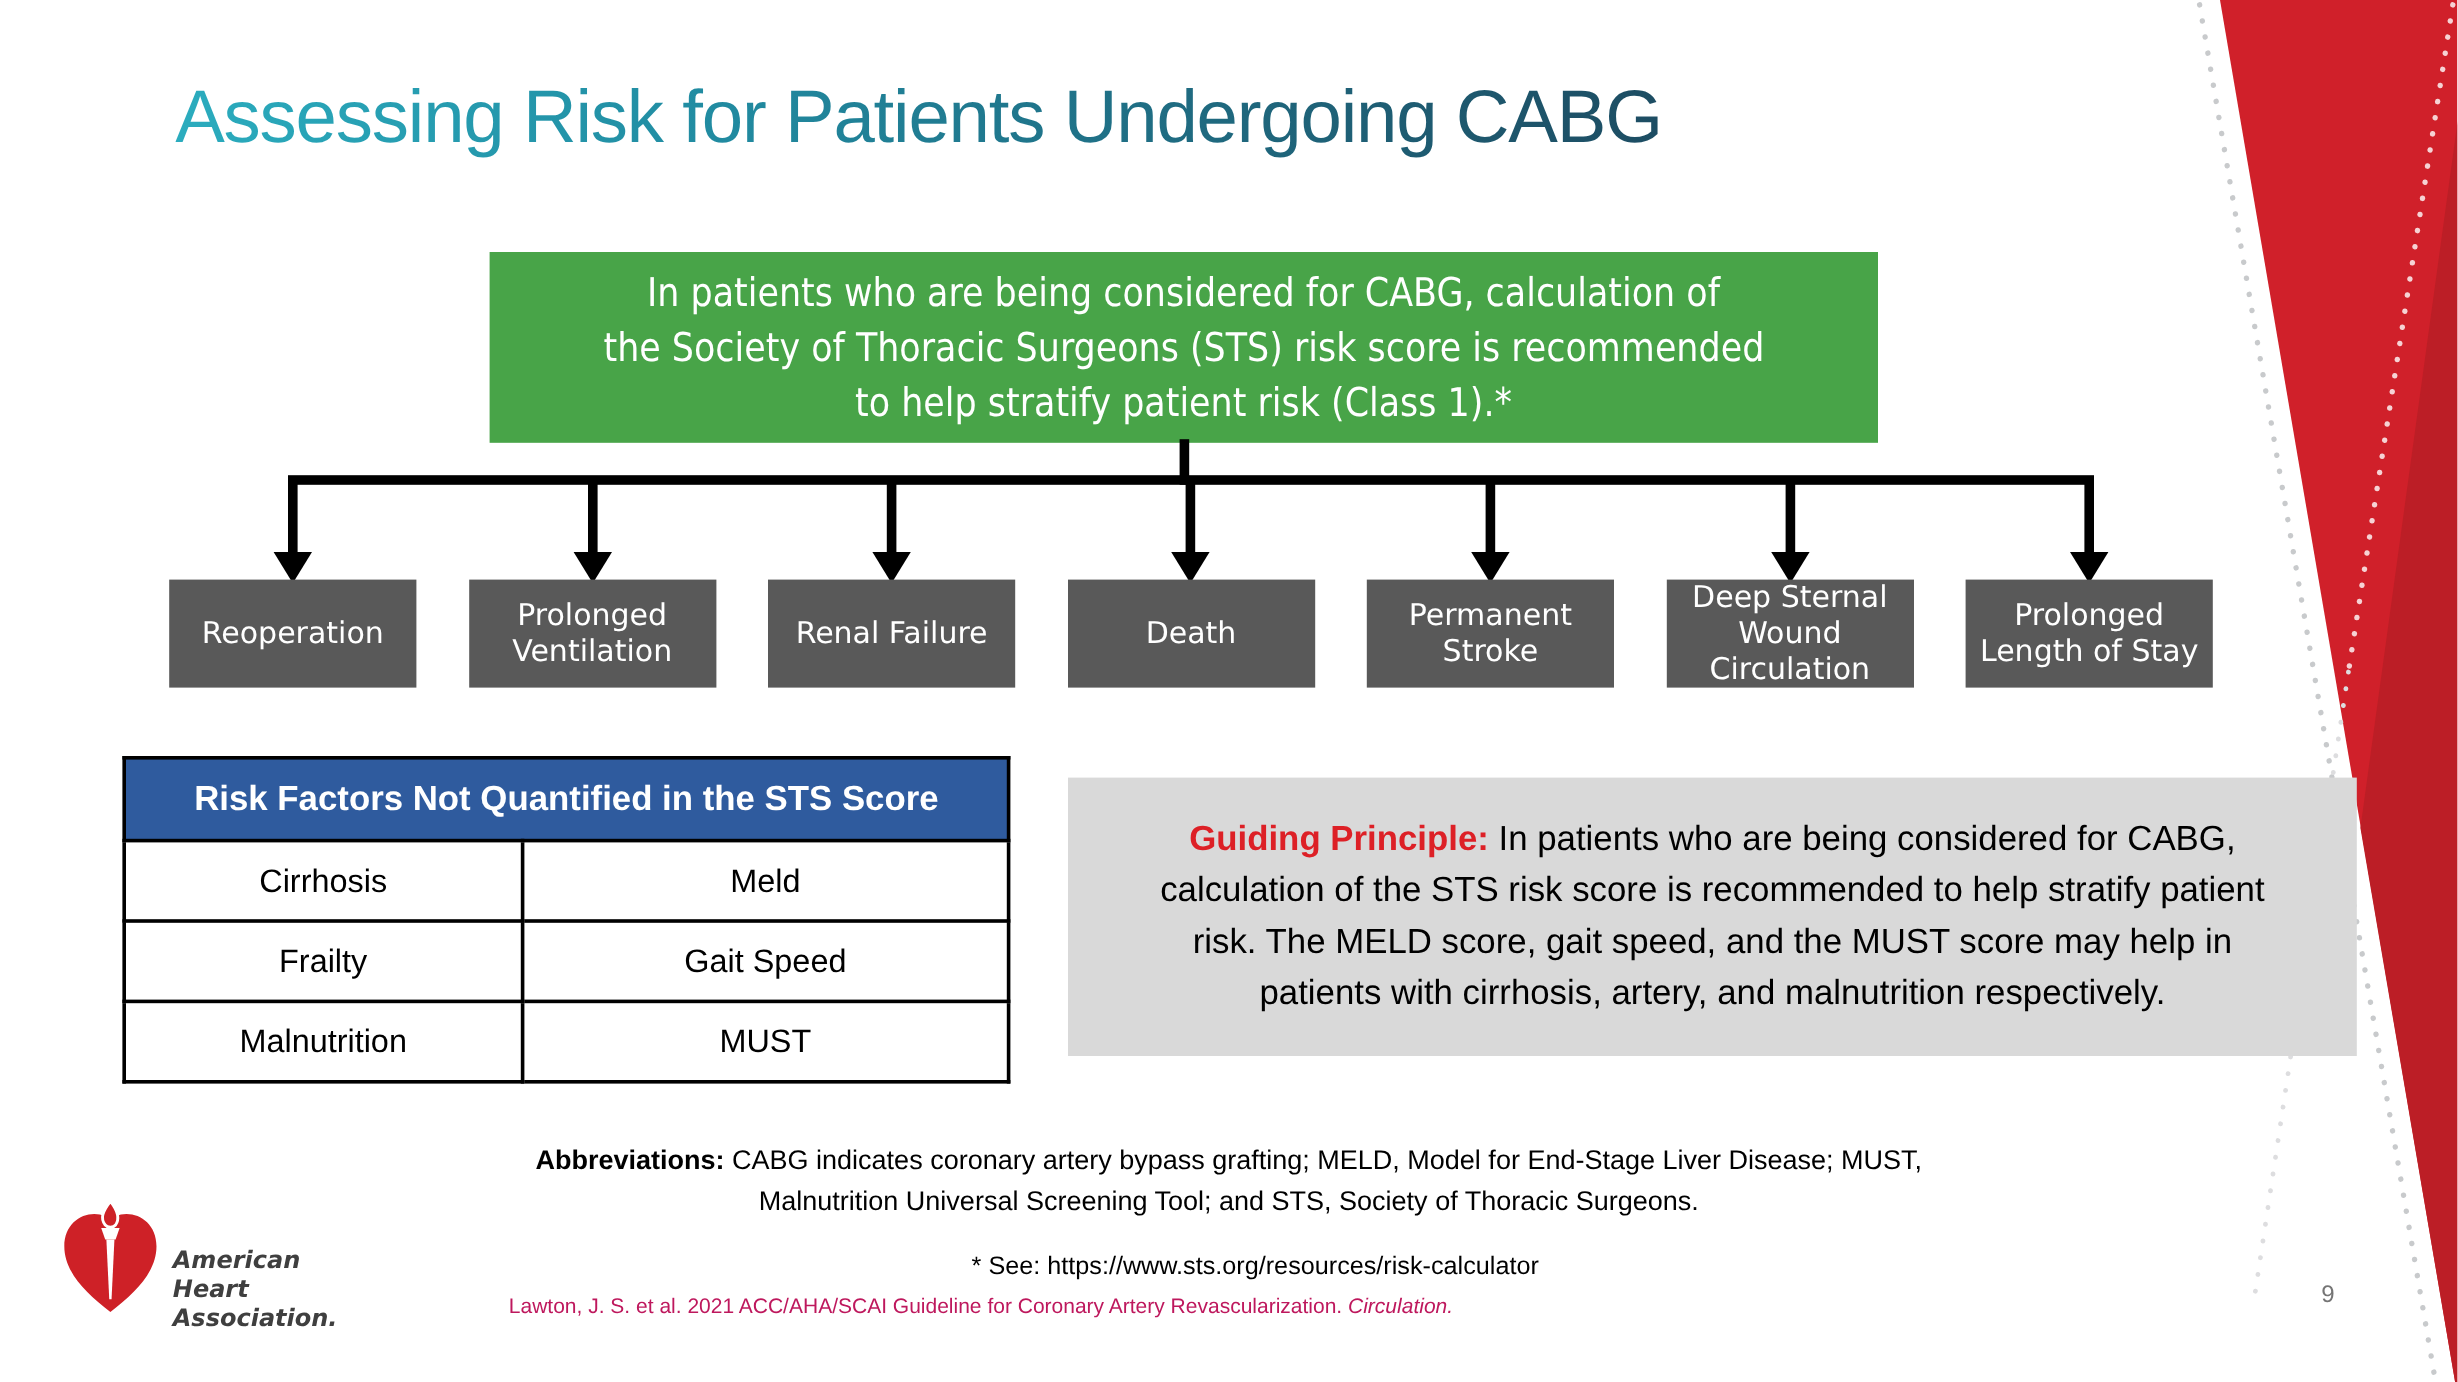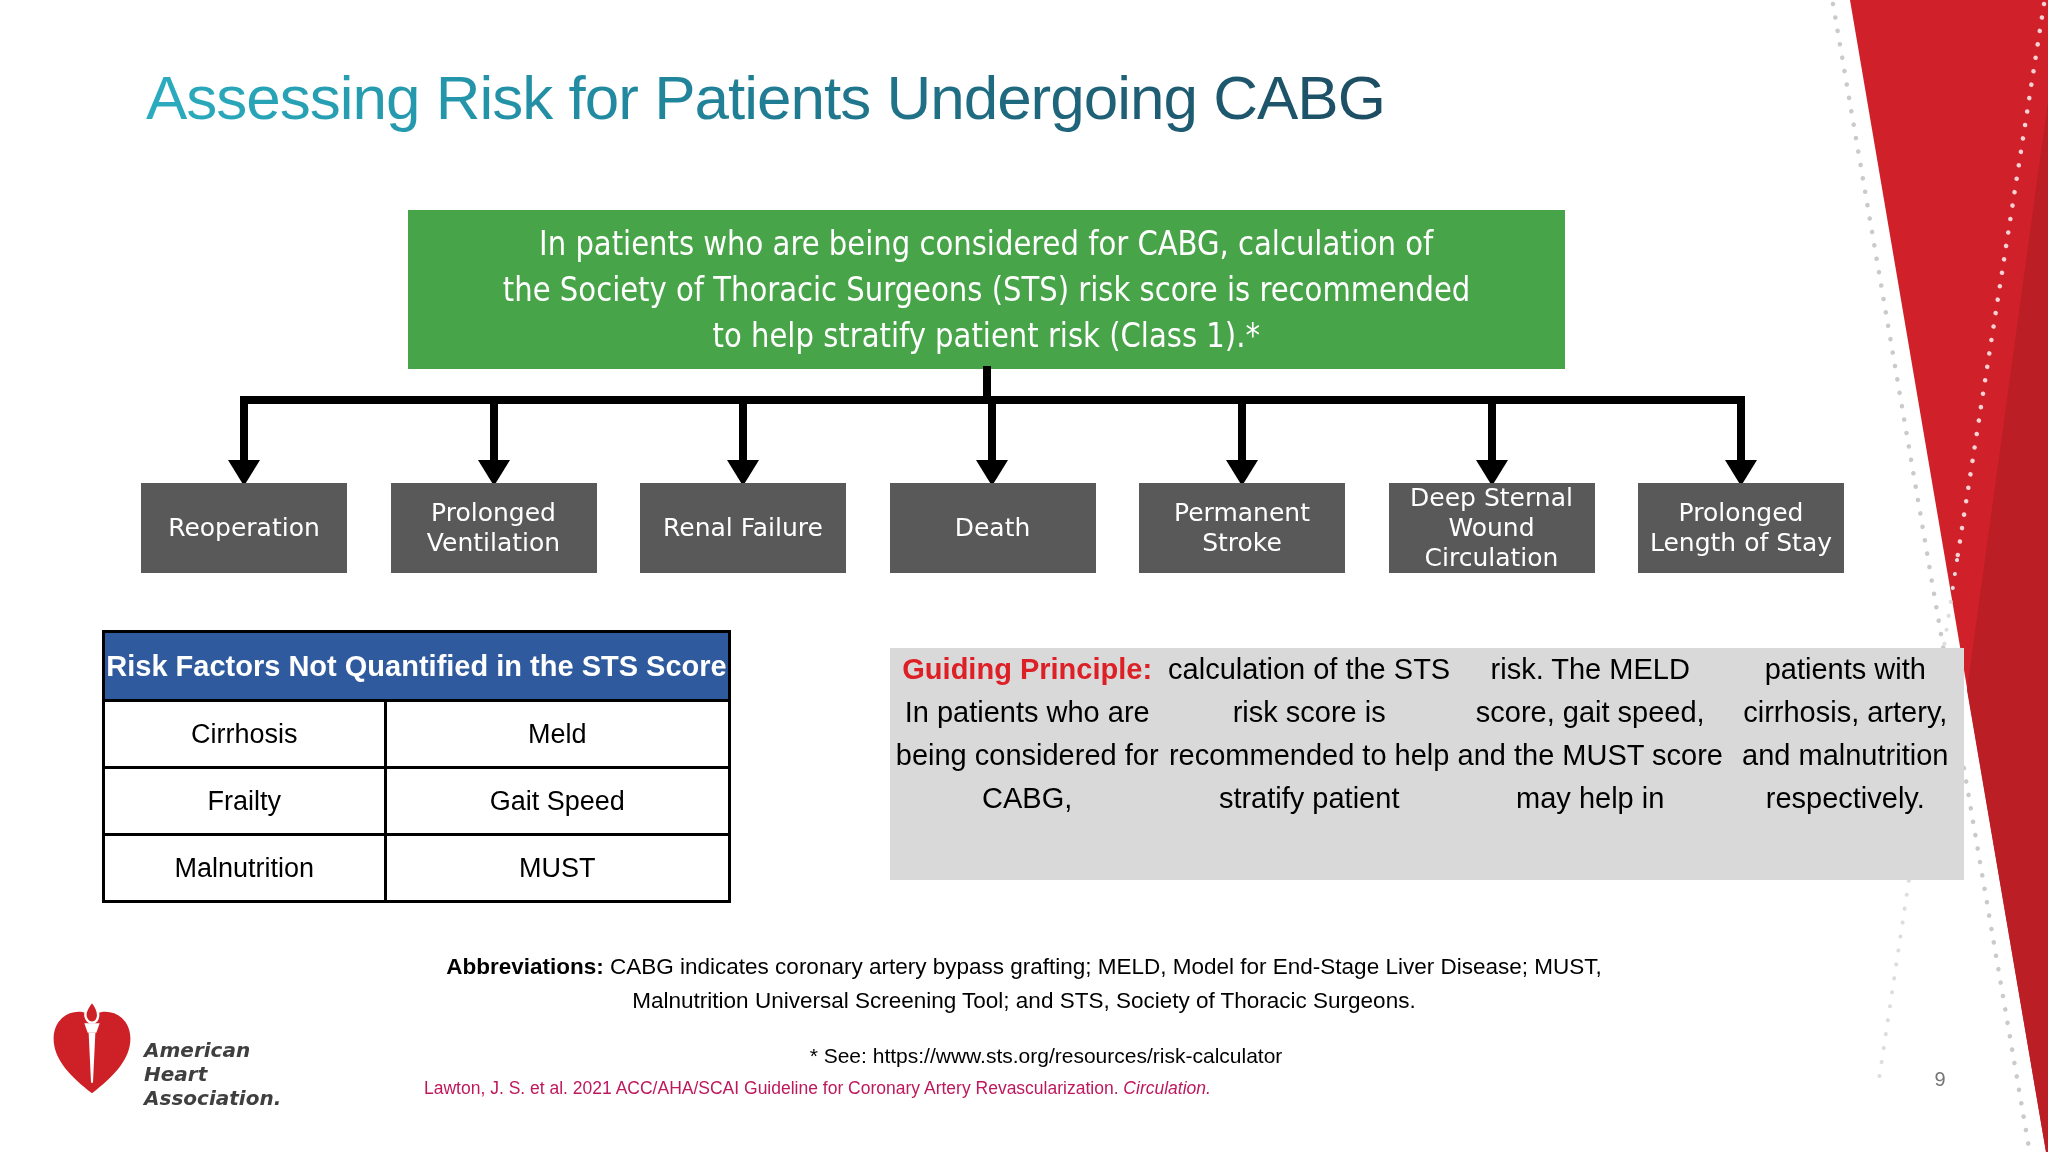--- a/index.html
+++ b/index.html
@@ -34,36 +34,36 @@
     display:flex;justify-content:space-between;
   }
   .outcome{
     width:206px;height:90px;background:#595959;color:#fff;
     display:flex;justify-content:center;align-items:center;text-align:center;
     font-size:25px;line-height:30px;padding:0 2px;box-sizing:border-box;
     font-family:"DejaVu Sans","Liberation Sans",sans-serif;transform-origin:center;
   }
   
   .risk-table{
-    position:absolute;left:102px;top:630px;width:629px;border-collapse:collapse;
+    position:absolute;left:102px;top:630px;width:740px;border-collapse:collapse;
   }
   .risk-table th{
     background:#2f5b9e;color:#fff;font-size:29px;font-weight:700;
     height:64px;border:3px solid #000;text-align:center;
   }
   .risk-table td{
     background:#fff;color:#000;font-size:27px;height:62px;
     border:3px solid #000;text-align:center;font-weight:400;
   }
   .risk-table td.c1{width:45%;}
   .risk-table td.c2{width:55%;}
   
   .principle{
     position:absolute;left:890px;top:648px;width:1074px;height:232px;
-    background:#d9d9d9;display:flex;flex-direction:row;justify-content:center;
+    background:#d9d9d9;display:flex;flex-direction:column;justify-content:center;
     text-align:center;font-size:29px;line-height:43px;color:#000;
   }
   .principle .red-label{color:#dd2026;font-weight:700;}
   
   .abbrev{
     position:absolute;left:424px;top:950px;width:1200px;text-align:center;
     font-size:22.5px;line-height:34px;color:#000;
   }
   .abbrev .b{font-weight:700;margin-top:37px;}
   .see-note{

